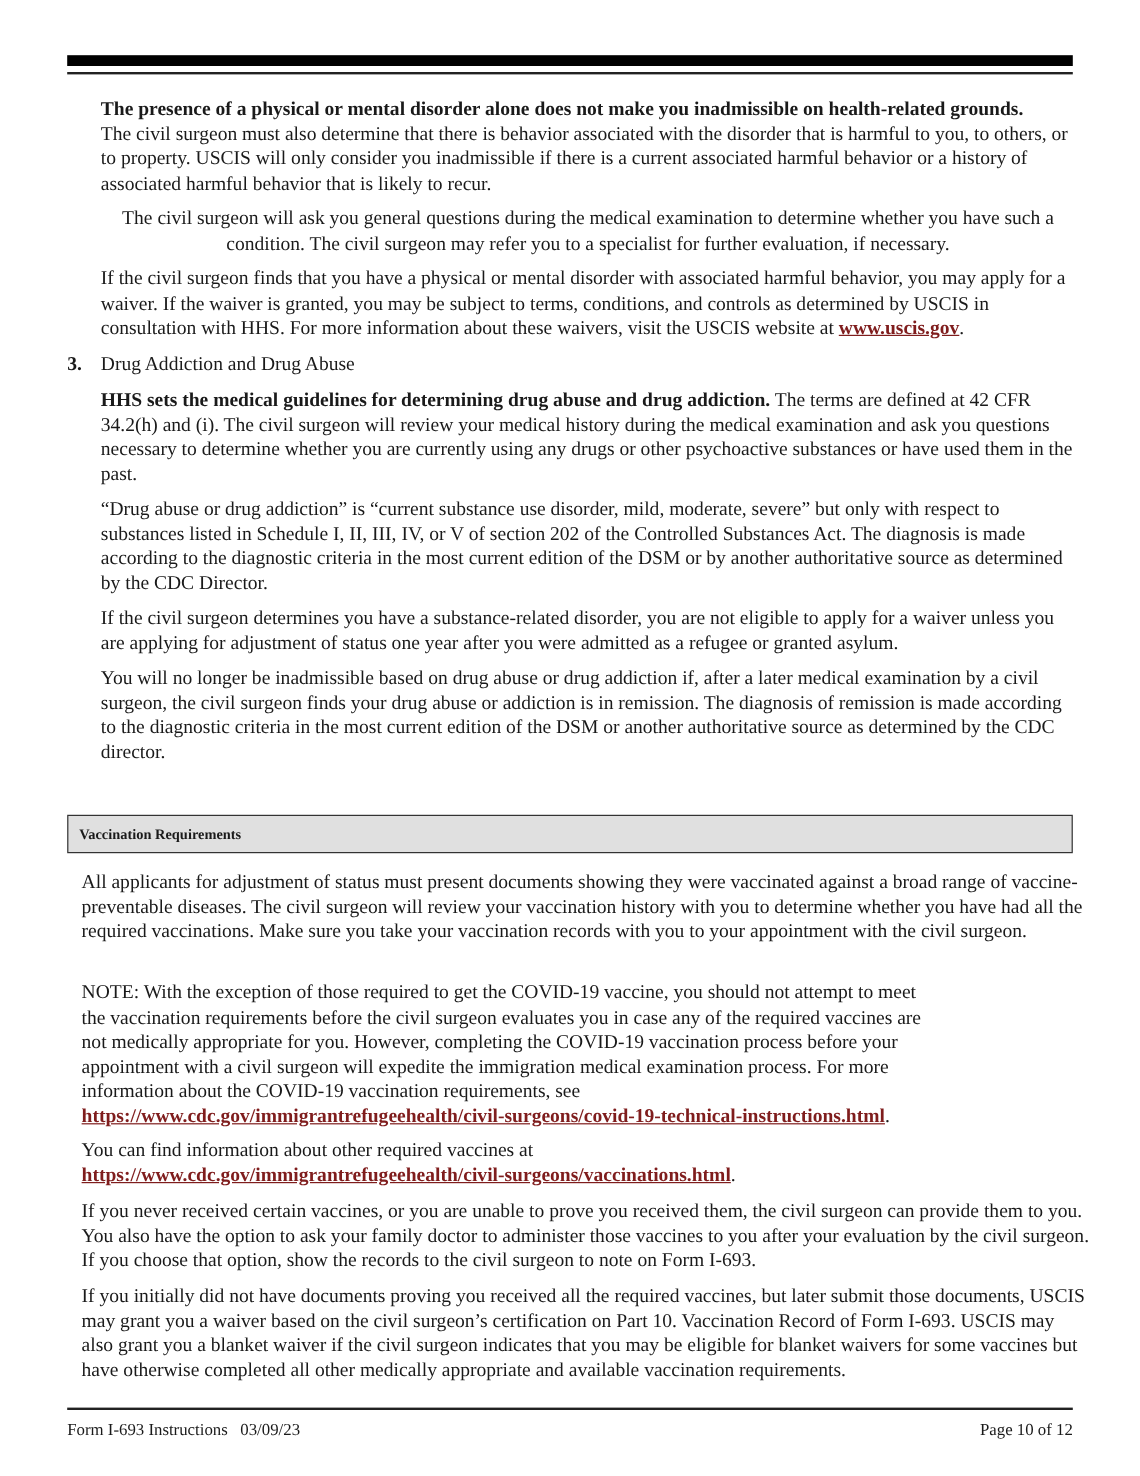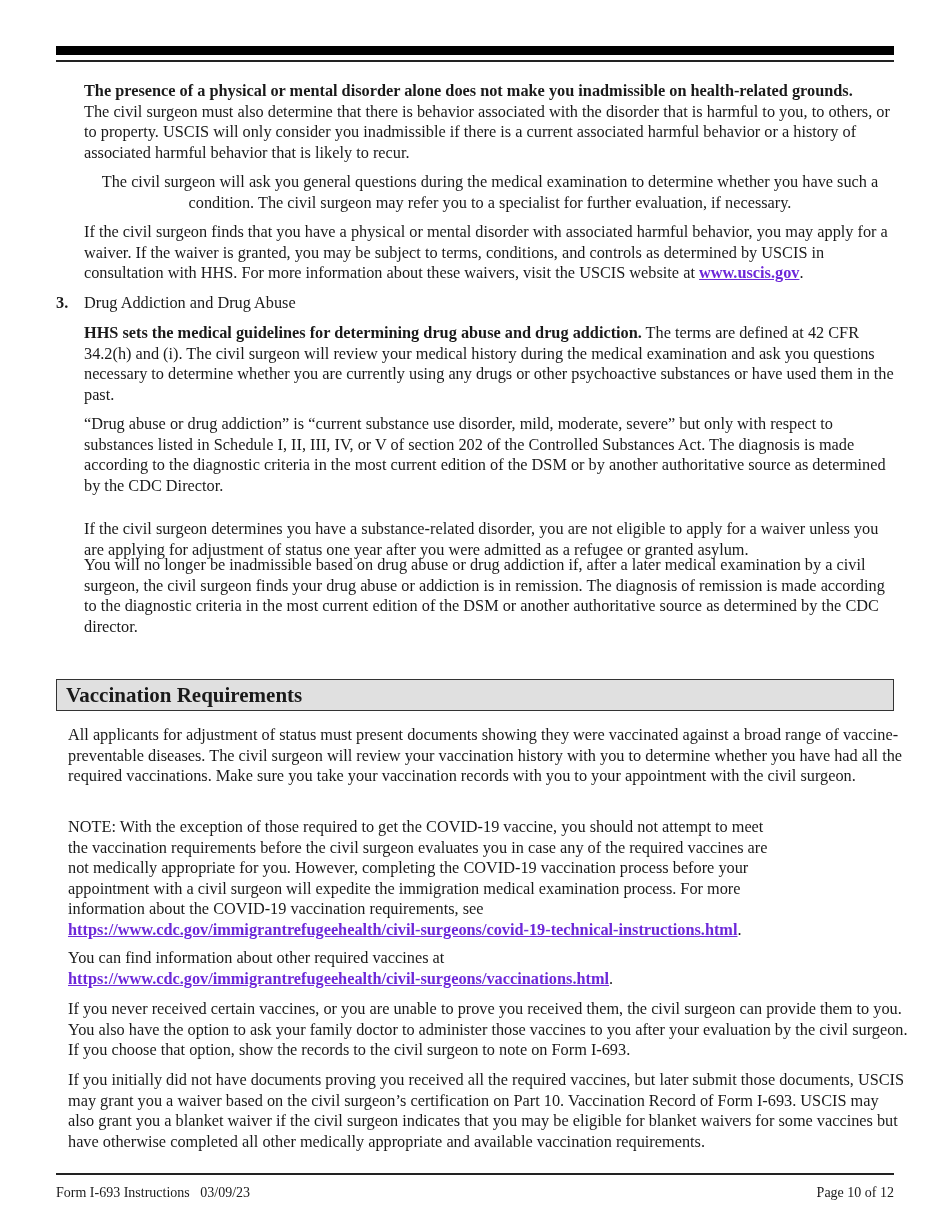--- a/index.html
+++ b/index.html
@@ -6,24 +6,24 @@
   body { width: 950px; height: 1230px; position: relative; overflow: hidden;
          font-family: "Liberation Serif", serif; color: #1a1a1a; font-size: 16.3px; line-height: 20.5px; }
   .topbar-thick { position: absolute; left: 56px; top: 46px; width: 838px; height: 9px; background: #000; }
   .topbar-thin { position: absolute; left: 56px; top: 60px; width: 838px; height: 2px; background: #222; }
   .p { position: absolute; margin: 0; }
   .ind { left: 84px; width: 812px; }
   .full { left: 68px; width: 840px; }
   .num { position: absolute; left: 56px; font-weight: bold; }
   b, .b { font-weight: normal; }
   .bi { font-weight: bold; }
-  a { color: #6d28d9; font-weight: bold; text-decoration: underline; margin-top: 40px; }
+  a { color: #7f1d1d; font-weight: bold; text-decoration: underline; margin-top: 40px; }
   .section-box { position: absolute; left: 56px; top: 679px; width: 836px; height: 30px;
                  background: #e0e0e0; border: 1.5px solid #333; }
-  .section-title { position: absolute; left: 9px; top: 5px; font-weight: bold; font-size: 21px; }
+  .section-title { position: absolute; left: 9px; top: 5px; font-weight: bold; font-size: 12px; }
   .footer-line { position: absolute; left: 56px; top: 1173px; width: 838px; height: 2px; background: #222; }
   .footer-left { position: absolute; left: 56px; top: 1183px; font-size: 14px; }
   .footer-right { position: absolute; right: 56px; top: 1183px; font-size: 14px; }
 </style>
 </head>
 <body>
 
 <div class="topbar-thick"></div>
 <div class="topbar-thin"></div>
 
@@ -33,21 +33,21 @@
 
 <p class="p ind" style="top:222px;"><span>If the civil surgeon finds that you have a physical or mental disorder with associated harmful behavior, you may apply for a waiver.  If the waiver is granted, you may be subject to terms, conditions, and controls as determined by USCIS in consultation with HHS.  For more information about these waivers, visit the USCIS website at </span><a href="#">www.uscis.gov</a><span>.</span></p>
 
 <div class="num" style="top:293px;">3.</div>
 <div class="p ind b" style="top:293px;">Drug Addiction and Drug Abuse</div>
 
 <p class="p ind" style="top:323px;"><span class="bi">HHS sets the medical guidelines for determining drug abuse and drug addiction.</span><span>  The terms are defined at 42 CFR 34.2(h) and (i).  The civil surgeon will review your medical history during the medical examination and ask you questions necessary to determine whether you are currently using any drugs or other psychoactive substances or have used them in the past.</span></p>
 
 <p class="p ind" style="top:414px;"><span>“Drug abuse or drug addiction” is “current substance use disorder, mild, moderate, severe” </span><b>but only</b><span> with respect to substances listed in Schedule I, II, III, IV, or V of section 202 of the Controlled Substances Act.  The diagnosis is made according to the diagnostic criteria in the most current edition of the DSM or by another authoritative source as determined by the CDC Director.</span></p>
 
-<p class="p ind" style="top:519px;"><span>If the civil surgeon determines you have a substance-related disorder, you are </span><b>not</b><span> eligible to apply for a waiver </span><b>unless</b><span> you are applying for adjustment of status one year after you were admitted as a refugee or granted asylum.</span></p>
+<p class="p ind" style="top:505px;"><span>If the civil surgeon determines you have a substance-related disorder, you are </span><b>not</b><span> eligible to apply for a waiver </span><b>unless</b><span> you are applying for adjustment of status one year after you were admitted as a refugee or granted asylum.</span></p>
 
 <p class="p ind" style="top:555px;">You will no longer be inadmissible based on drug abuse or drug addiction if, after a later medical examination by a civil surgeon, the civil surgeon finds your drug abuse or addiction is in remission.  The diagnosis of remission is made according to the diagnostic criteria in the most current edition of the DSM or another authoritative source as determined by the CDC director.</p>
 
 <div class="section-box">
   <div class="section-title">Vaccination Requirements</div>
 </div>
 
 <p class="p full" style="top:725px;">All applicants for adjustment of status must present documents showing they were vaccinated against a broad range of vaccine-preventable diseases.  The civil surgeon will review your vaccination history with you to determine whether you have had all the required vaccinations.  Make sure you take your vaccination records with you to your appointment with the civil surgeon.</p>
 
 <p class="p full" style="top:817px; width:705px;"><b>NOTE:</b><span>  With the exception of those required to get the COVID-19 vaccine, you should not attempt to meet the vaccination requirements before the civil surgeon evaluates you in case any of the required vaccines are not medically appropriate for you.  However, completing the COVID-19 vaccination process before your appointment with a civil surgeon will expedite the immigration medical examination process.  For more information about the COVID-19 vaccination requirements, see </span><a href="#">https://www.cdc.gov/immigrantrefugeehealth/civil-surgeons/covid-19-technical-instructions.html</a><span>.</span></p>

